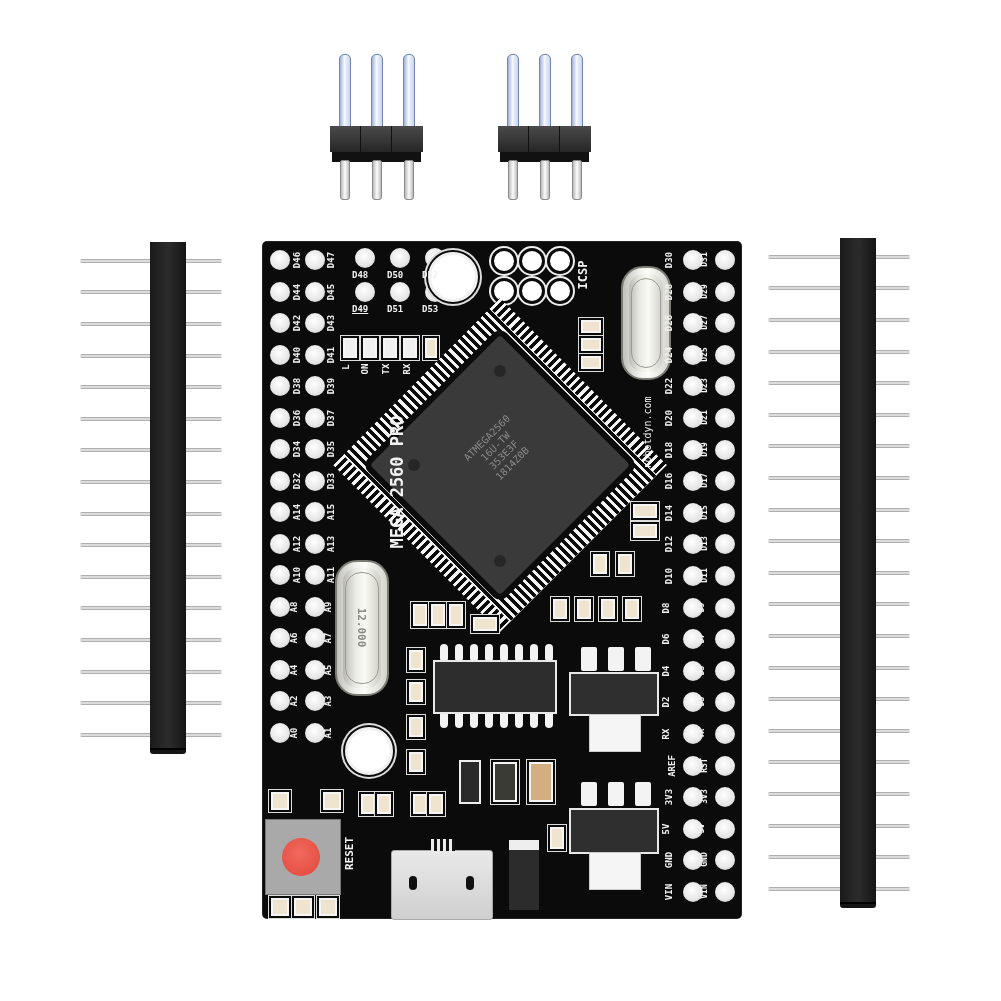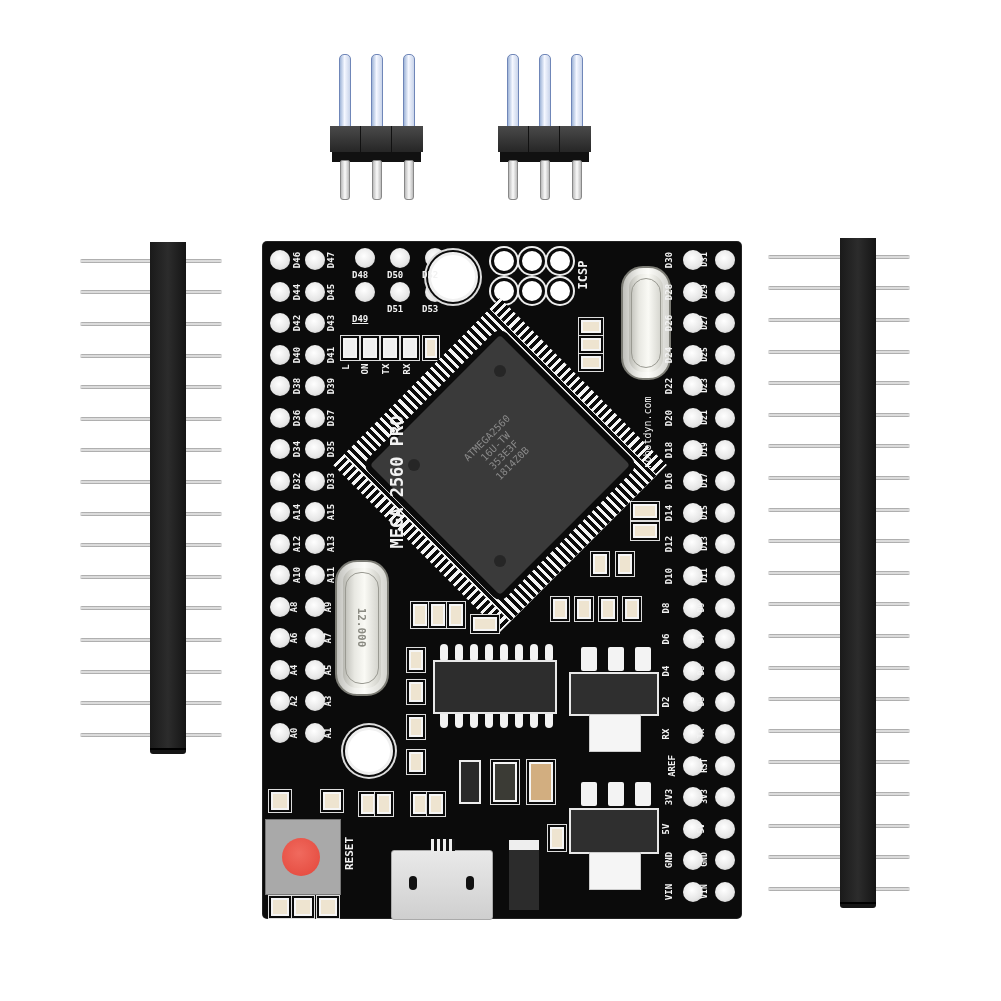--- a/index.html
+++ b/index.html
@@ -461,19 +461,19 @@
       <div class="lbl rot" style="left:434px;top:518.6px;font-size:8px;">RST</div>
       <div class="lbl rot" style="left:398px;top:550.2px;">3V3</div>
       <div class="lbl rot" style="left:434px;top:550.2px;font-size:8px;">3V3</div>
       <div class="lbl rot" style="left:398px;top:581.8000000000001px;">5V</div>
       <div class="lbl rot" style="left:434px;top:581.8000000000001px;font-size:8px;">5V</div>
       <div class="lbl rot" style="left:398px;top:613.4px;">GND</div>
       <div class="lbl rot" style="left:434px;top:613.4px;font-size:8px;">GND</div>
       <div class="lbl rot" style="left:398px;top:645px;">VIN</div>
       <div class="lbl rot" style="left:434px;top:645px;font-size:8px;">VIN</div>
       <div class="lbl" style="left:89px;top:28px;">D48</div>
-      <div class="lbl" style="left:89px;top:72px;text-decoration:underline;">D49</div>
+      <div class="lbl" style="left:89px;top:62px;text-decoration:underline;">D49</div>
       <div class="lbl" style="left:124px;top:28px;">D50</div>
       <div class="lbl" style="left:124px;top:62px;">D51</div>
       <div class="lbl" style="left:159px;top:28px;">D52</div>
       <div class="lbl" style="left:159px;top:62px;">D53</div>
     </div>
 </div>
 
 </body></html>

